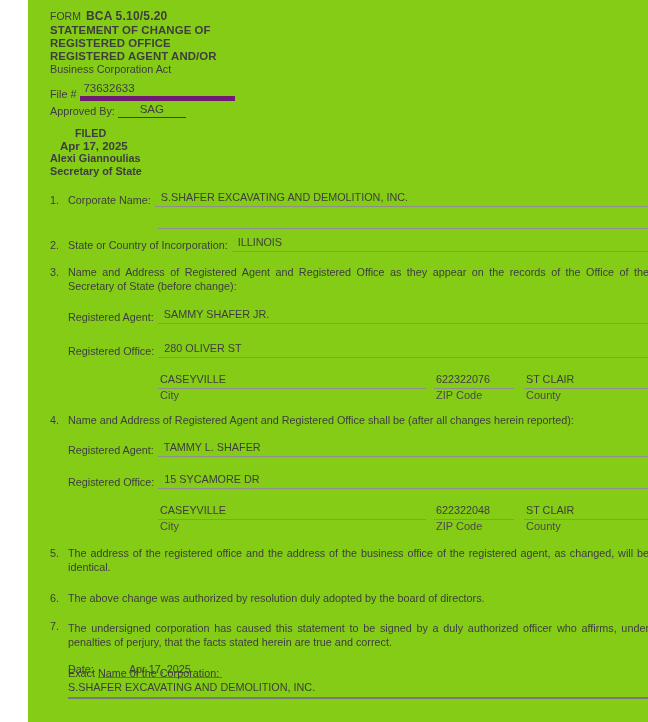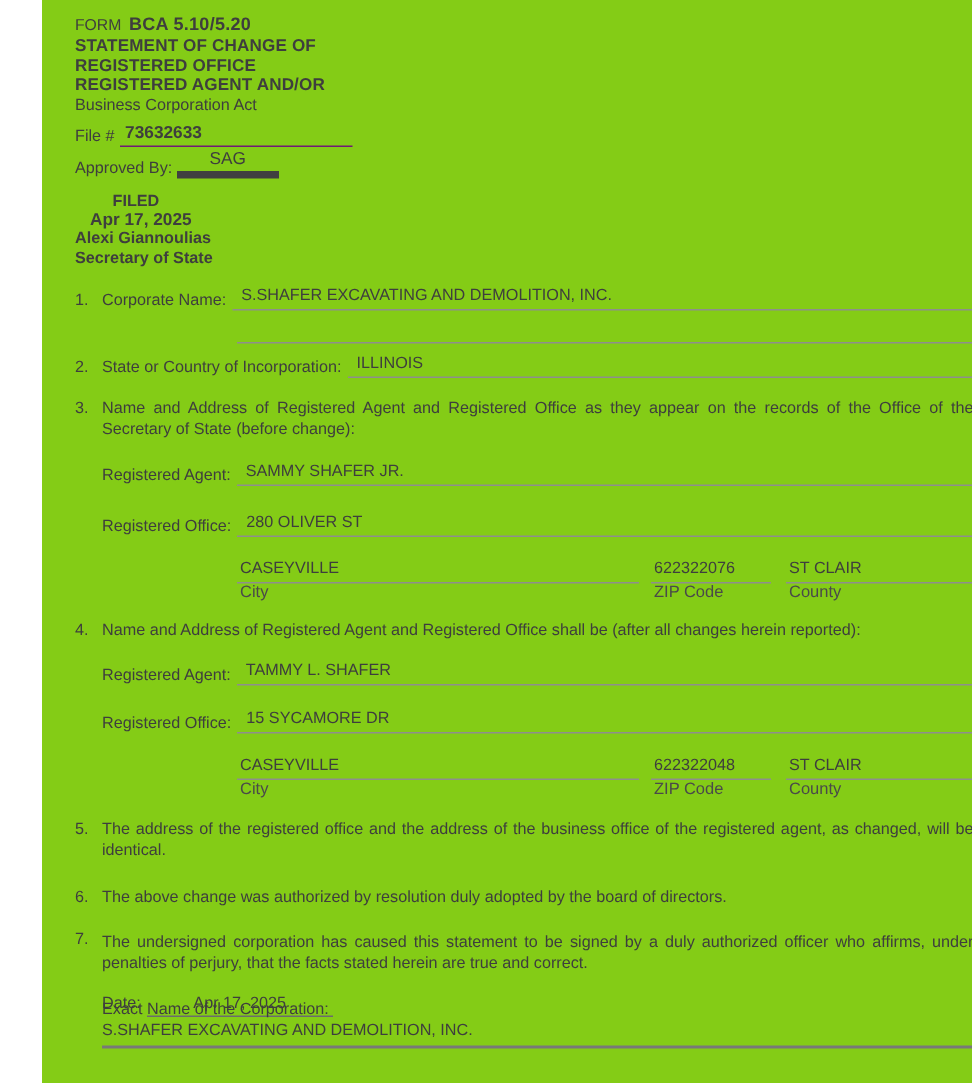--- a/index.html
+++ b/index.html
@@ -16,24 +16,24 @@
   }
   .abs { position:absolute; }
 
   
   .hdr { top:10px; left:22px; width:300px; }
   .form-line { font-size:10.5px; margin-bottom:1px; }
   .form-num { font-size:12px; font-weight:bold; margin-left:5px; letter-spacing:.2px; }
   .hdr-title { font-size:11.4px; font-weight:bold; line-height:13px; letter-spacing:.1px; }
   .hdr-act { font-size:10.8px; line-height:12px; }
   .file-row { display:flex; align-items:flex-end; width:185px; margin-top:7px; }
-  .file-fill { flex:1; border-bottom:1px solid #701a75; font-weight:bold; font-size:11.5px; padding:0 2px 1px 3px; }
+  .file-fill { flex:1; border-bottom:5px solid #701a75; font-weight:normal; font-size:11.5px; padding:0 2px 1px 3px; }
   .fee-row { margin-top:3px; }
   .appr-row { display:flex; align-items:flex-end; margin-top:2px; }
-  .appr-fill { width:68px; border-bottom:5px solid #404040; text-align:center; font-size:11.5px; padding-bottom:1px; margin-left:3px; }
+  .appr-fill { width:68px; border-bottom:1px solid #404040; text-align:center; font-size:11.5px; padding-bottom:1px; margin-left:3px; }
   .stamp { margin-top:9px; font-weight:bold; line-height:12.5px; }
   .stamp-filed { margin-left:25px; }
   .stamp-date { margin-left:10px; font-size:11.5px; }
 
   
   .item { left:22px; right:27px; display:flex; align-items:flex-end; }
   .item-t { left:22px; right:27px; display:flex; align-items:flex-start; }
   .num { width:18px; flex:none; }
   .num-sup { width:18px; flex:none; position:relative; top:-2px; }
   .lbl { white-space:nowrap; padding-right:4px; }

